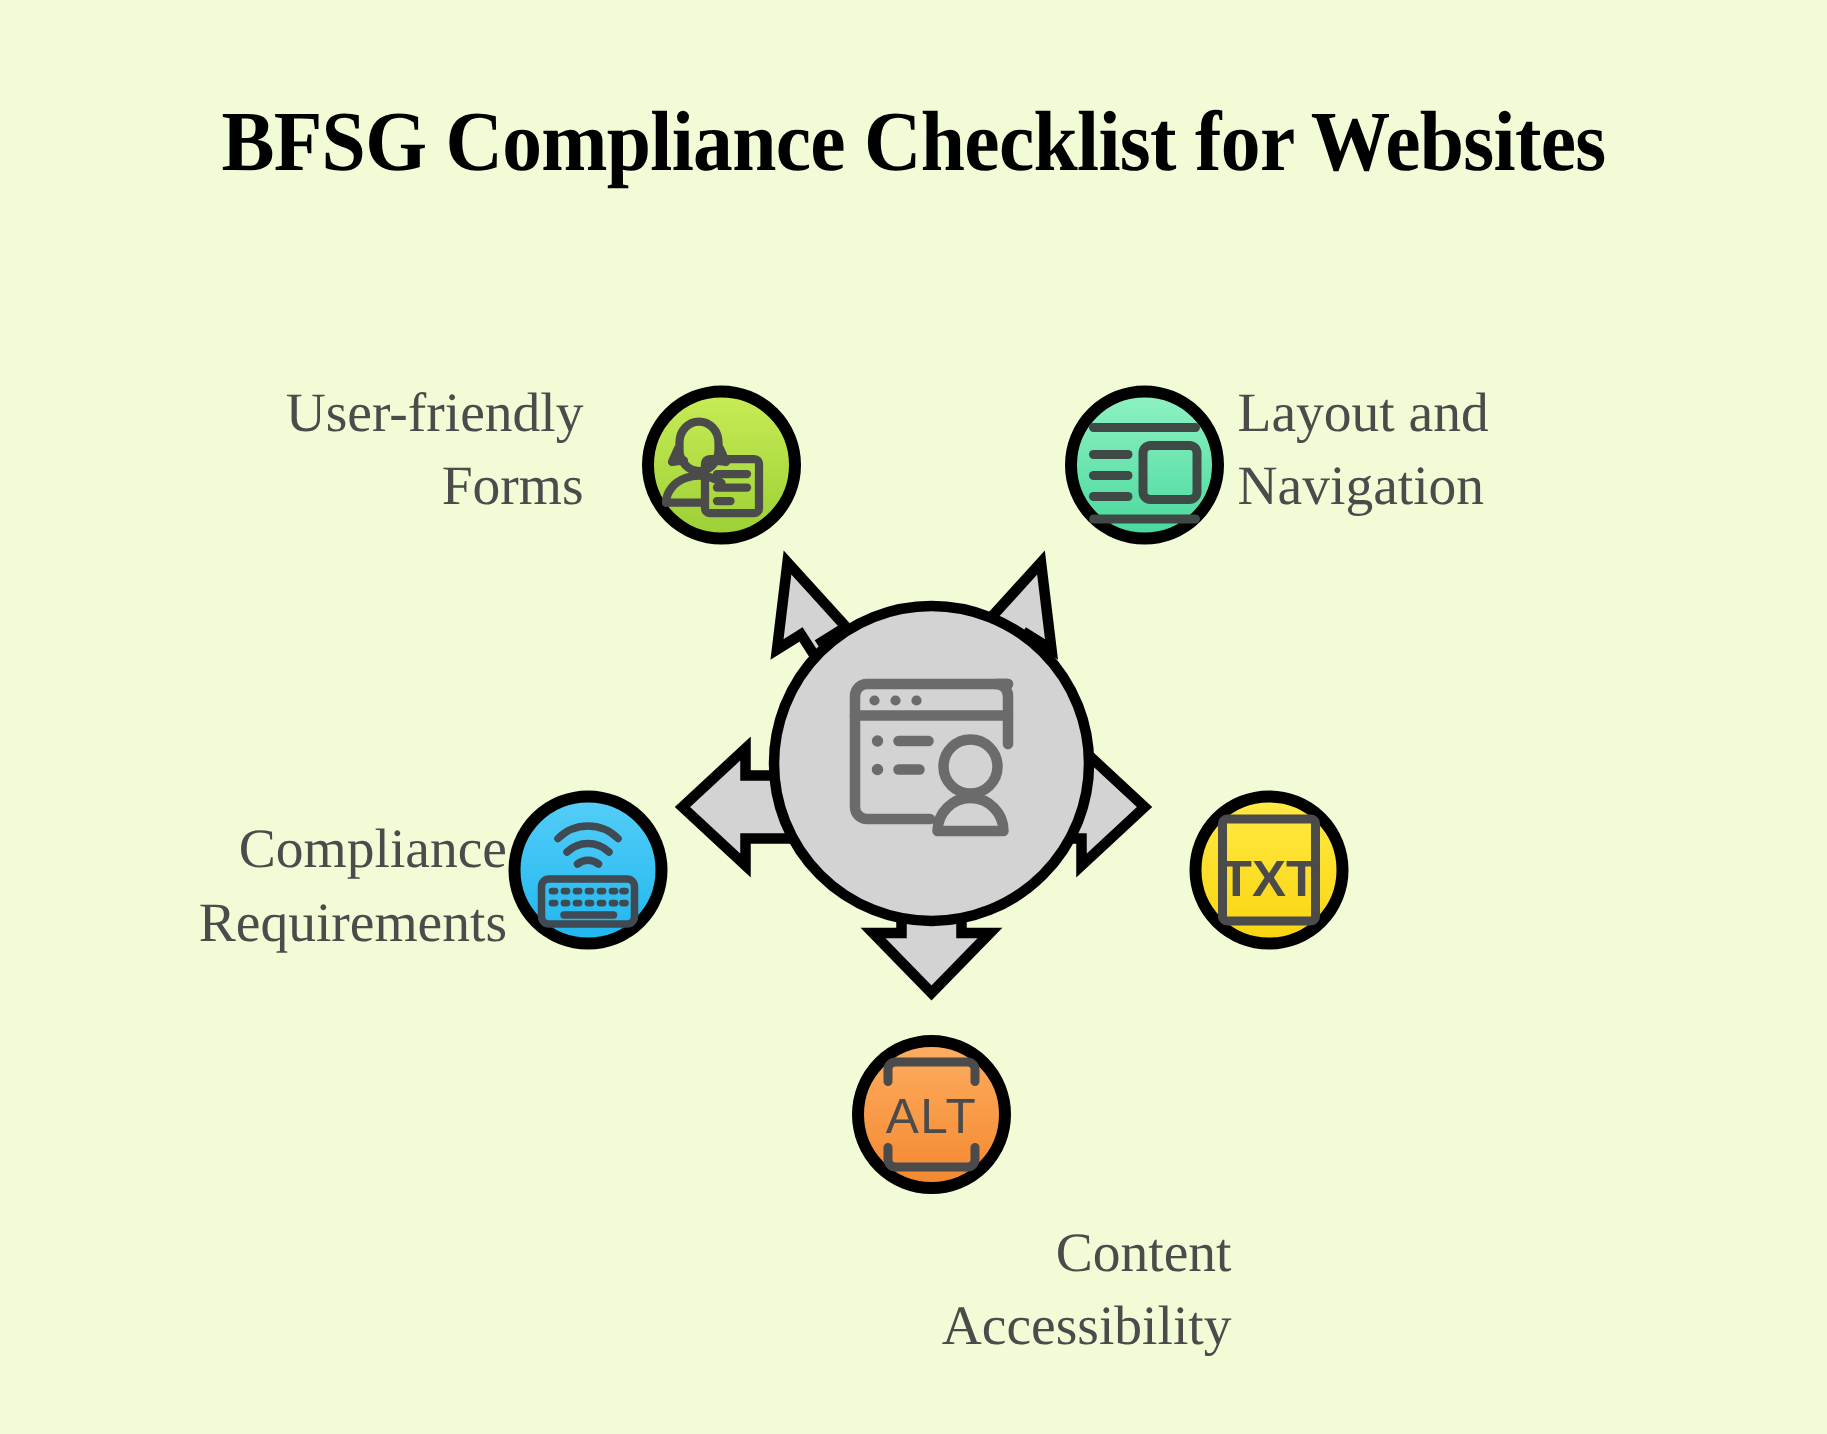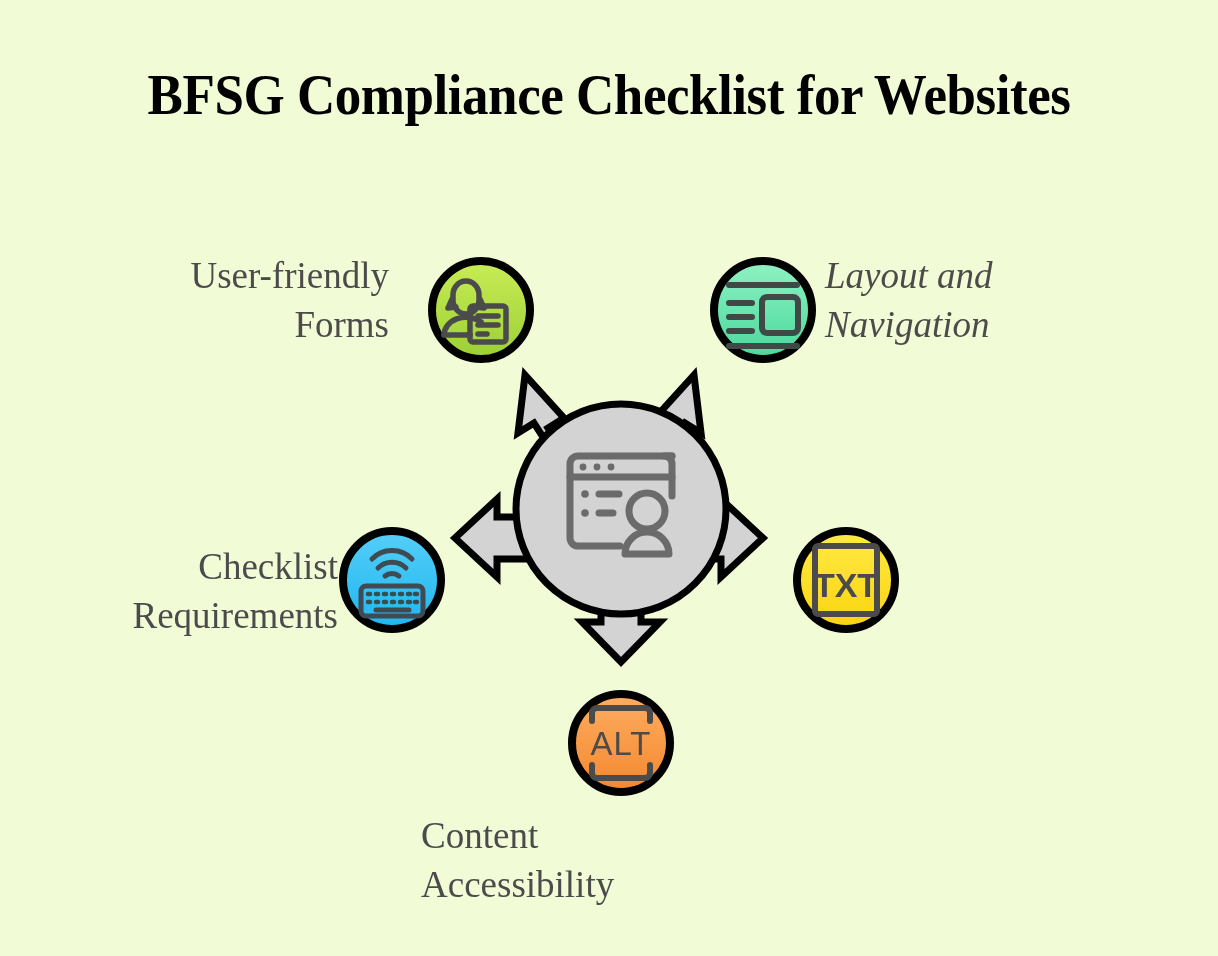--- a/index.html
+++ b/index.html
@@ -36,22 +36,22 @@
   }
   .node-label {
     position: absolute;
     color: #4b4b4b;
     font-family: "Liberation Serif", "DejaVu Serif", serif;
     font-size: 37px;
     line-height: 1.32;
     white-space: pre-line;
   }
   .label-right-align { text-align: right; }
-  .label-left-align  { text-align: left; font-style: italic; }
-  .label-center-align{ text-align: left; }
+  .label-left-align  { text-align: left; }
+  .label-center-align{ text-align: right; }
 
   svg.diagram-canvas {
     position: absolute;
     top: 0;
     left: 0;
     width: 1218px;
     height: 956px;
   }
 </style>
 </head>
@@ -237,20 +237,20 @@
       <text x="621" y="755" text-anchor="middle" font-family="Liberation Sans, sans-serif" font-size="33" fill="#4b4b4b" letter-spacing="1">ALT</text>
     </g>
   </svg>
 
   <div class="node-label label-right-align" style="right: 829px; top: 252px; width: 260px;">User-friendly
 Forms</div>
 
   <div class="node-label label-left-align" style="left: 825px; top: 252px; width: 280px;">Layout and
 Navigation</div>
 
-  <div class="node-label label-right-align" style="right: 880px; top: 543px; width: 290px;">Checklist
+  <div class="node-label label-right-align" style="right: 880px; top: 543px; width: 290px;">Compliance
 Requirements</div>
 
 
   <div class="node-label label-center-align" style="left: 421px; top: 812px; width: 400px;">Content
 Accessibility</div>
 
 </div>
 
 </body></html>

